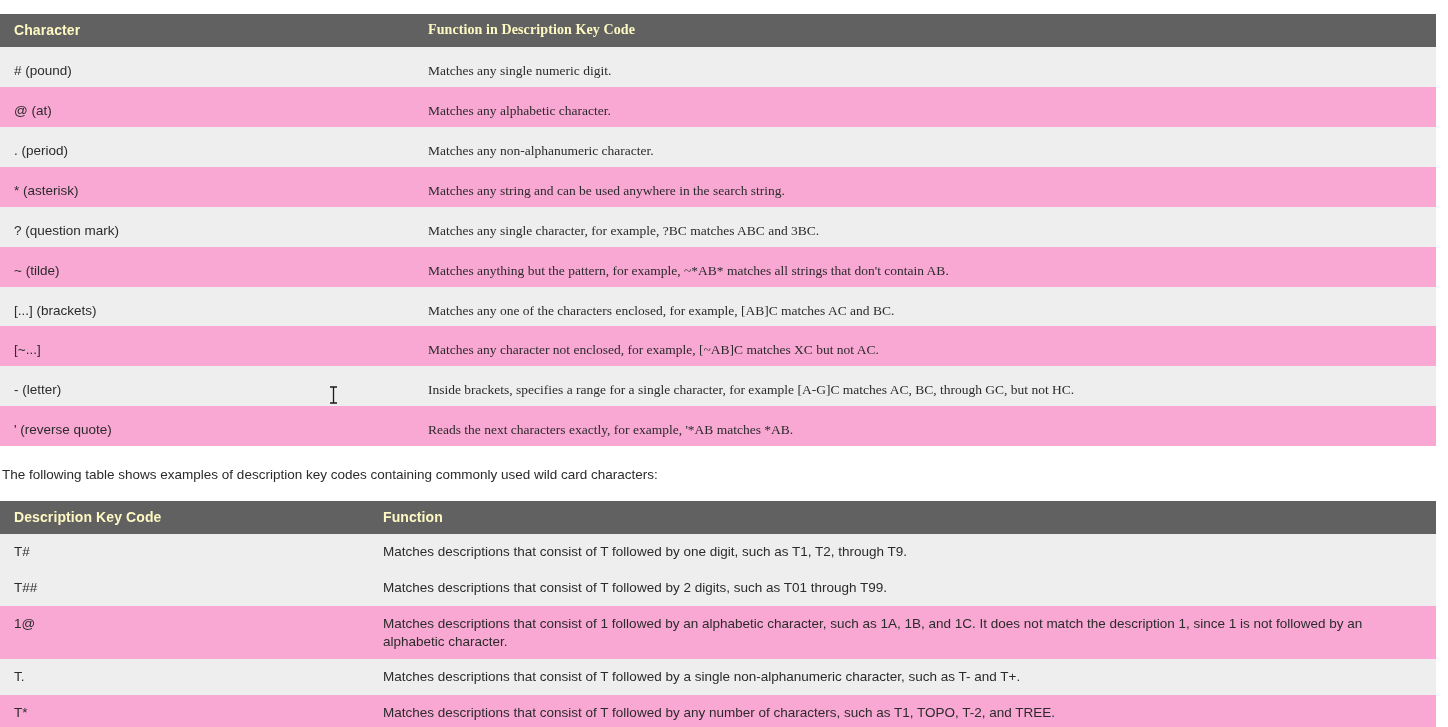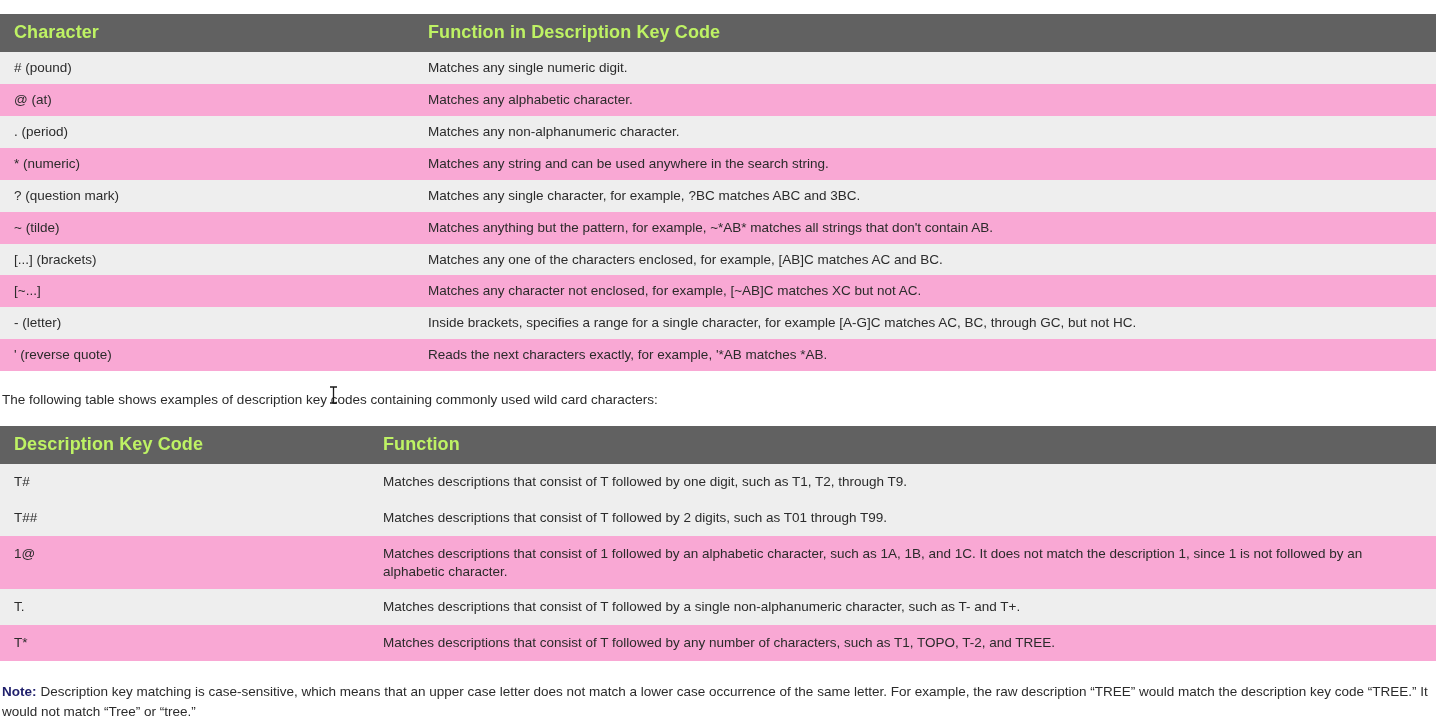--- a/index.html
+++ b/index.html
@@ -26,23 +26,23 @@
 
   
   .wc-table {
     width: 1436px;
     border-collapse: collapse;
     table-layout: fixed;
     margin: 0;
   }
   .wc-table thead th {
     background: #616161;
-    color: #bef264;
+    color: #fef9c3;
     font-weight: bold;
-    font-size: 18px;
+    font-size: 14px;
     text-align: left;
     padding: 8px 0 9px 0;
     vertical-align: middle;
     letter-spacing: 0.1px;
     margin-top: 40px;
   }
   .wc-table tbody td {
     background: #f9a8d4;
     padding: 8px 0 8px 0;
     vertical-align: top;
@@ -50,24 +50,24 @@
     line-height: 1.18;
     color: #2b2b2b;
   }
   .wc-table tbody tr.odd td {
     background: #eeeeee;
   }
 
   
   #table-characters { margin-top: 14px; }
   #table-characters .col-a { width: 428px; }
-  #table-characters .col-b { width: 1008px; }
+  #table-characters .col-b { width: 1008px; font-family: Liberation Serif, serif; }
   #table-characters th.col-a, #table-characters td.col-a { padding-left: 14px; box-sizing: border-box; }
   #table-characters th.col-b, #table-characters td.col-b { padding-left: 0; }
-  #table-characters tbody td { height: 15px; padding-top: 8px; padding-bottom: 8px; }
+  #table-characters tbody td { height: 15px; padding-top: 16px; padding-bottom: 8px; }
 
   
   #table-keycodes { margin-top: 0; }
   #table-keycodes .col-a { width: 383px; }
   #table-keycodes .col-b { width: 1053px; }
   #table-keycodes th.col-a, #table-keycodes td.col-a { padding-left: 14px; box-sizing: border-box; }
   #table-keycodes th.col-b, #table-keycodes td.col-b { padding-left: 0; padding-right: 34px; box-sizing: border-box; }
   #table-keycodes tbody td { padding-top: 9px; padding-bottom: 9px; line-height: 1.32; }
 
   
@@ -124,21 +124,21 @@
       </tr>
       <tr>
         <td class="col-a">@ (at)</td>
         <td class="col-b">Matches any alphabetic character.</td>
       </tr>
       <tr class="odd">
         <td class="col-a">. (period)</td>
         <td class="col-b">Matches any non-alphanumeric character.</td>
       </tr>
       <tr>
-        <td class="col-a">* (numeric)</td>
+        <td class="col-a">* (asterisk)</td>
         <td class="col-b">Matches any string and can be used anywhere in the search string.</td>
       </tr>
       <tr class="odd">
         <td class="col-a">? (question mark)</td>
         <td class="col-b">Matches any single character, for example, ?BC matches ABC and 3BC.</td>
       </tr>
       <tr>
         <td class="col-a">~ (tilde)</td>
         <td class="col-b">Matches anything but the pattern, for example, ~*AB* matches all strings that don't contain AB.</td>
       </tr>

